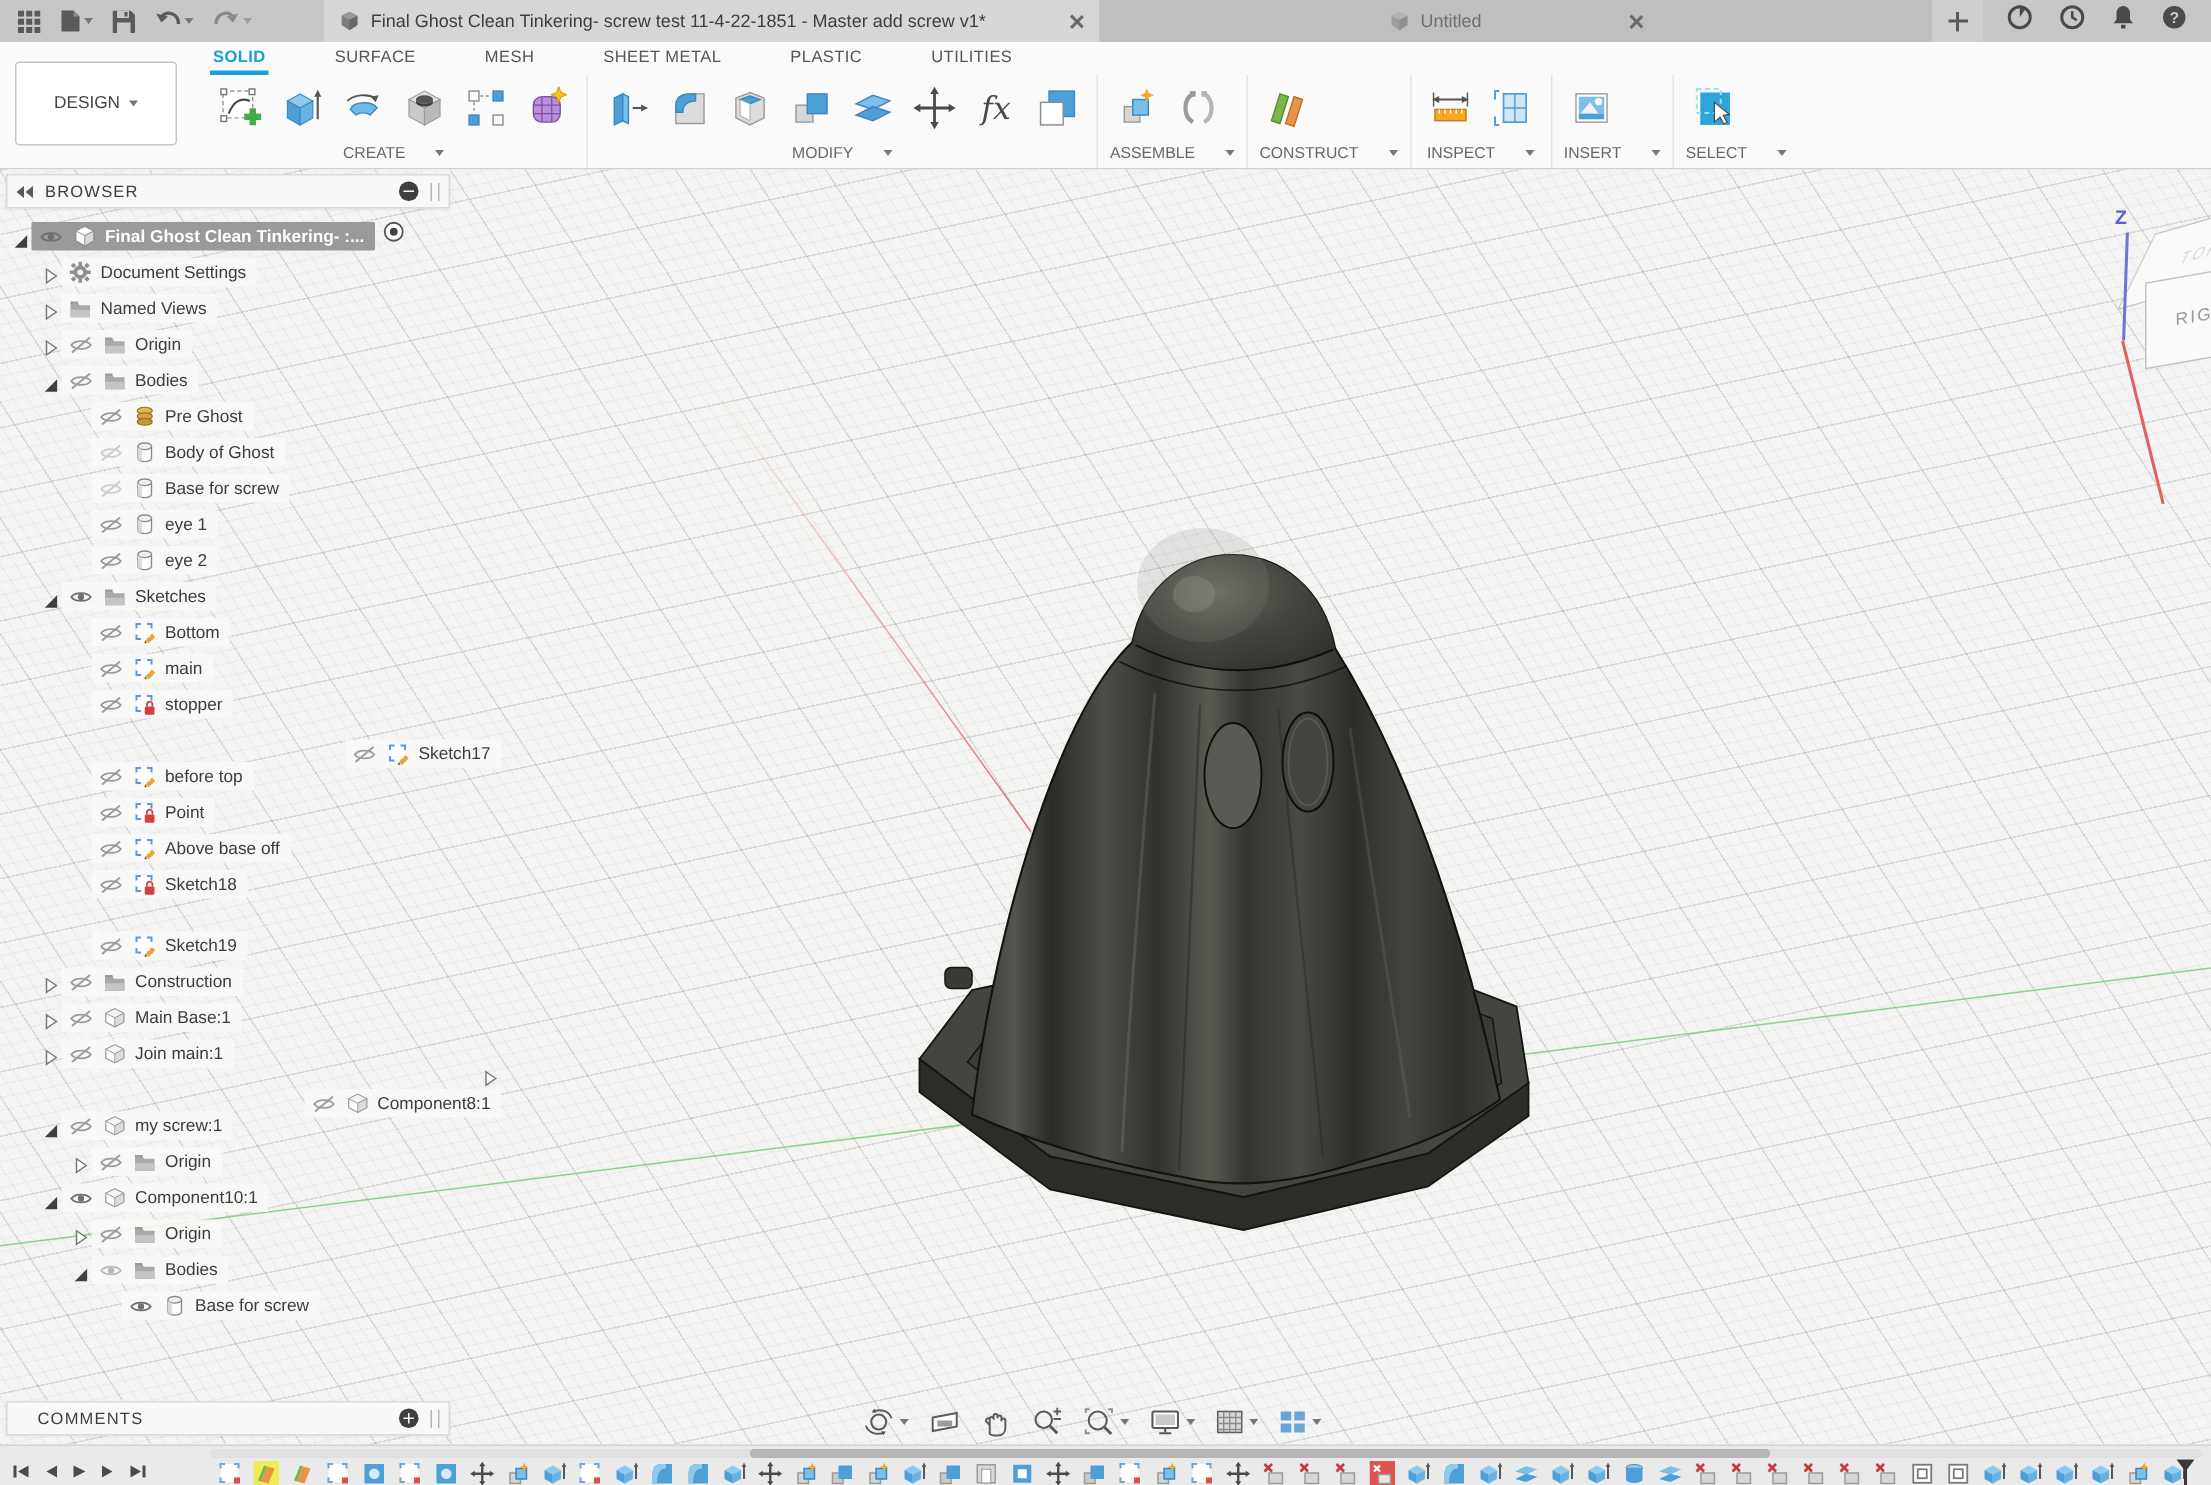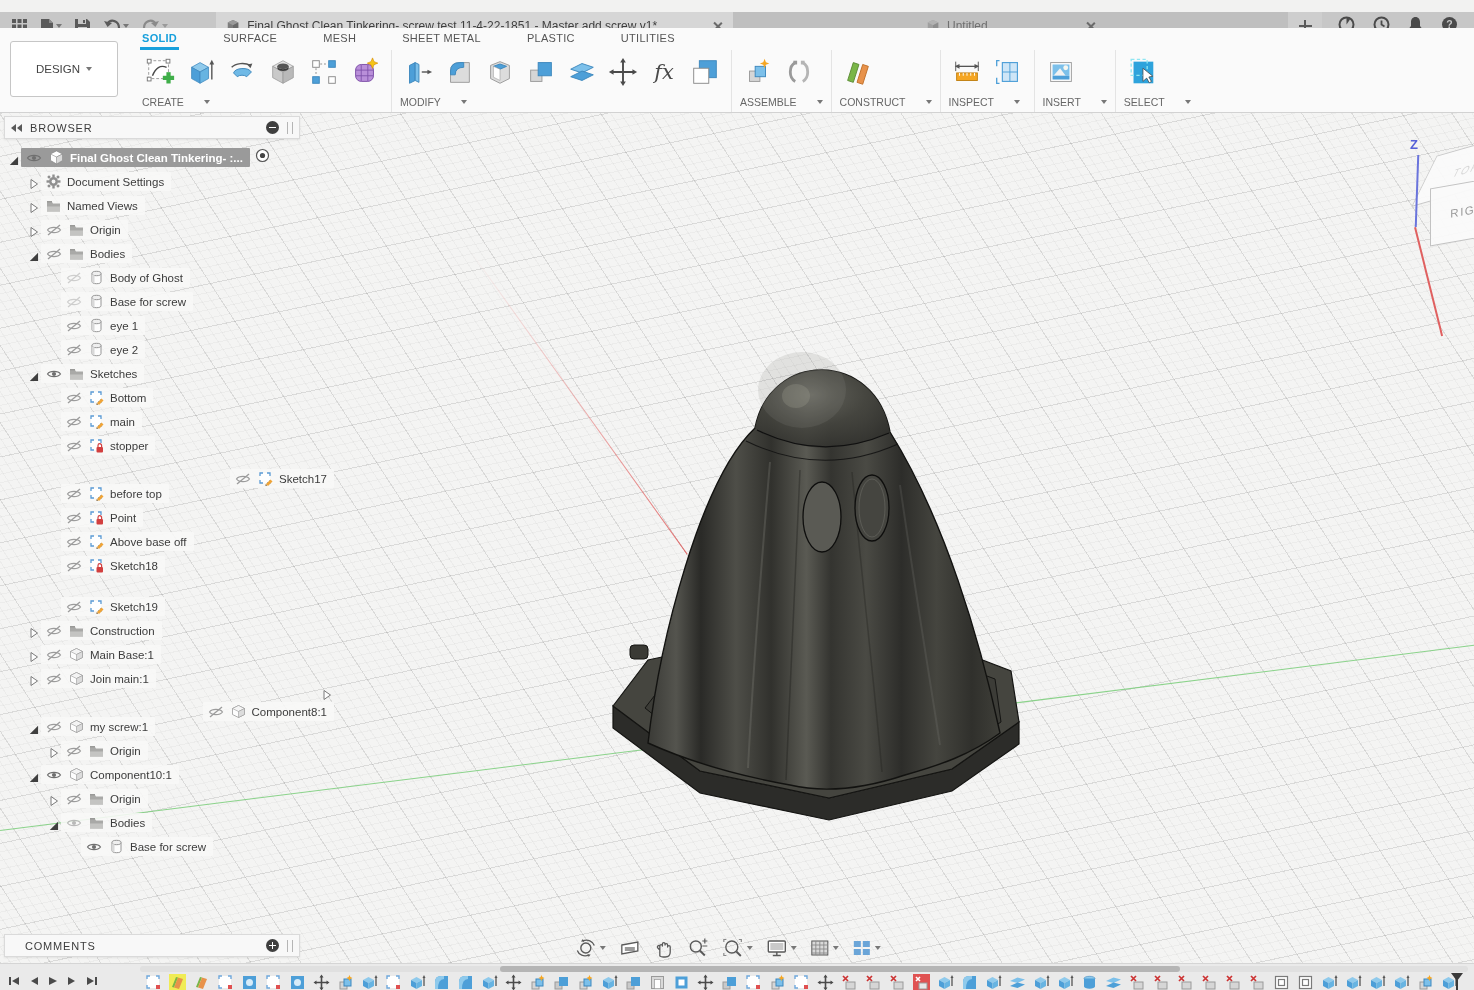--- a/index.html
+++ b/index.html
@@ -1,20 +1,20 @@
 <!DOCTYPE html>
 <html><head>
 <meta charset="utf-8">
 <style>
   * { margin:0; padding:0; box-sizing:border-box; }
   html,body { width:1474px; height:990px; overflow:hidden; font-family:"Liberation Sans",sans-serif; background:#f2f2f1; }
   .no-select { user-select:none; }
 
   
-  .titlebar { position:absolute; left:0; top:12px; width:1474px; height:28px; background:#c7c7c7; display:flex; align-items:stretch; }
+  .titlebar { position:absolute; left:0; top:0; width:1474px; height:28px; background:#c7c7c7; display:flex; align-items:stretch; }
   .qat { display:flex; align-items:center; gap:13px; padding:0 12px; width:218px; }
   .qat .ticon { display:flex; align-items:center; gap:2px; cursor:pointer; }
   .doc-tab { display:flex; align-items:center; gap:7px; padding:0 10px; font-size:12px; color:#3e3e3e; }
   .doc-tab.active { background:#d6d6d6; width:522px; }
   .doc-tab.inactive { background:#bfbfbf; width:560px; color:#6f6f6f; justify-content:center; }
   .doc-tab .title { flex:1; white-space:nowrap; overflow:hidden; text-overflow:ellipsis; }
   .doc-tab.inactive .title { flex:0 1 auto; }
   .closex { position:relative; width:11px; height:11px; flex:0 0 auto; cursor:pointer; }
   .closex::before,.closex::after { content:""; position:absolute; left:5px; top:0; width:1.5px; height:11px; background:#6a6a6a; }
   .closex::before { transform:rotate(45deg);} .closex::after { transform:rotate(-45deg);}
@@ -28,21 +28,21 @@
   .design-box { position:absolute; left:10px; top:13px; width:108px; height:56px; background:#fff; border:1px solid #c6c6c6; border-radius:3px; display:flex; align-items:center; justify-content:center; gap:6px; font-size:11.5px; color:#444; cursor:pointer; }
   .ribbon-main { position:absolute; left:134px; top:0; right:0; height:100%; }
   .rtabs { display:flex; gap:42px; height:22px; align-items:center; padding-left:6px;text-align:right; }
   .rtab { font-size:11px; color:#555; letter-spacing:.3px; padding:3px 2px; cursor:pointer; border-bottom:3px solid transparent; }
   .rtab.active { color:#18a0dc; border-bottom-color:#18a0dc; font-weight:bold; }
   .rgroups { display:flex; height:62px; }
   .rgroup { display:flex; flex-direction:column; padding:0 8px; border-right:1px solid #e4e4e4; }
   .rgroup:last-child { border-right:none; }
   .ricons { display:flex; gap:5px; align-items:center; height:44px; }
   .rtool { width:36px; height:40px; display:flex; align-items:center; justify-content:center; cursor:pointer; border-radius:2px; }
-  .glabel { height:16px; display:flex; align-items:center; justify-content:flex-start; gap:20px; font-size:10.5px; color:#666; cursor:pointer; }
+  .glabel { height:16px; display:flex; align-items:center; justify-content:center; gap:20px; font-size:10.5px; color:#666; cursor:pointer; }
   .caret { width:0; height:0; border-left:3.5px solid transparent; border-right:3.5px solid transparent; border-top:4px solid #777; display:inline-block; }
   .fx-glyph { font-family:"DejaVu Serif",serif; font-style:italic; font-size:21px; color:#4a4a4a; }
 
   
   .viewport { position:absolute; left:0; top:113px; width:1474px; height:850px; overflow:hidden;
     background-color:#f4f4f3;
     background-image:
       repeating-linear-gradient(168deg, rgba(60,60,60,0.10) 0 1px, transparent 1px 42px),
       repeating-linear-gradient(57deg,  rgba(60,60,60,0.10) 0 1px, transparent 1px 42px),
       repeating-linear-gradient(168deg, rgba(60,60,60,0.045) 0 1px, transparent 1px 8.4px),
@@ -630,20 +630,41 @@
               <path d="M1,8.5 h13 v5 h-13 z" fill="#c4c4c2"></path>
             </svg>
           </span>
           <span class="tlbl">Bodies</span>
         </span>
       </div>
       <div class="trow" style="padding-left: 42px;">
         <span class="texp"></span>
         <span class="chip ">
           <span class="teye">
+            <span style="opacity:1;display:flex">
+  <svg width="16" height="14" viewBox="0 0 16 14">
+                <path d="M1.5,7 C4,3.5 12,3.5 14.5,7 C12,10.5 4,10.5 1.5,7 Z" fill="none" stroke="#9c9c9c" stroke-width="1.2"></path>
+  <line x1="2" y1="12" x2="14" y2="2" stroke="#9c9c9c" stroke-width="1.3"></line>
+              </svg>
+            </span>
+          </span>
+          <span class="ticn">
+            <svg width="15" height="15" viewBox="0 0 15 15">
+              <ellipse cx="7.5" cy="3.8" rx="5" ry="2.3" fill="#ddb84f" stroke="#8f7426" stroke-width=".8"></ellipse>
+              <ellipse cx="7.5" cy="7.5" rx="5" ry="2.3" fill="#cfa73e" stroke="#8f7426" stroke-width=".8"></ellipse>
+              <ellipse cx="7.5" cy="11.2" rx="5" ry="2.3" fill="#c29a35" stroke="#8f7426" stroke-width=".8"></ellipse>
+            </svg>
+          </span>
+          <span class="tlbl">Pre Ghost</span>
+        </span>
+      </div>
+      <div class="trow" style="padding-left: 42px;">
+        <span class="texp"></span>
+        <span class="chip ">
+          <span class="teye">
             <span style="opacity:0.45;display:flex">
   <svg width="16" height="14" viewBox="0 0 16 14">
                 <path d="M1.5,7 C4,3.5 12,3.5 14.5,7 C12,10.5 4,10.5 1.5,7 Z" fill="none" stroke="#9c9c9c" stroke-width="1.2"></path>
   <line x1="2" y1="12" x2="14" y2="2" stroke="#9c9c9c" stroke-width="1.3"></line>
               </svg>
             </span>
           </span>
           <span class="ticn">
             <svg width="15" height="15" viewBox="0 0 15 15">
               <path d="M3,3.5 v8 a4.5,2.2 0 0 0 9,0 v-8" fill="#fdfdfd" stroke="#8a8a8a" stroke-width=".9"></path>

